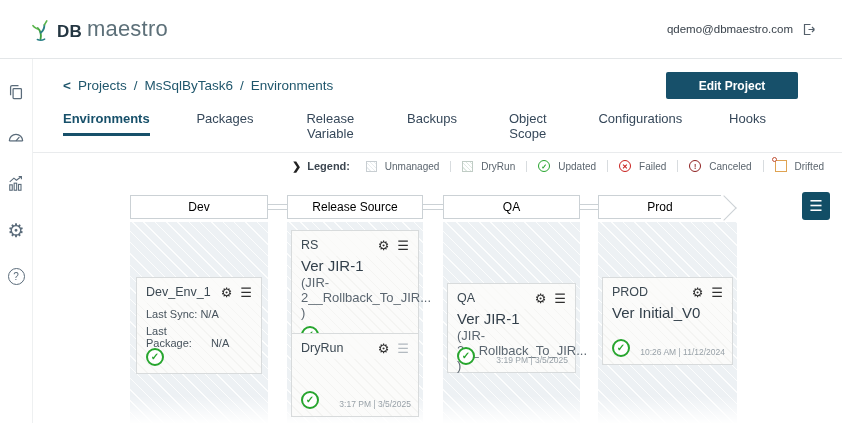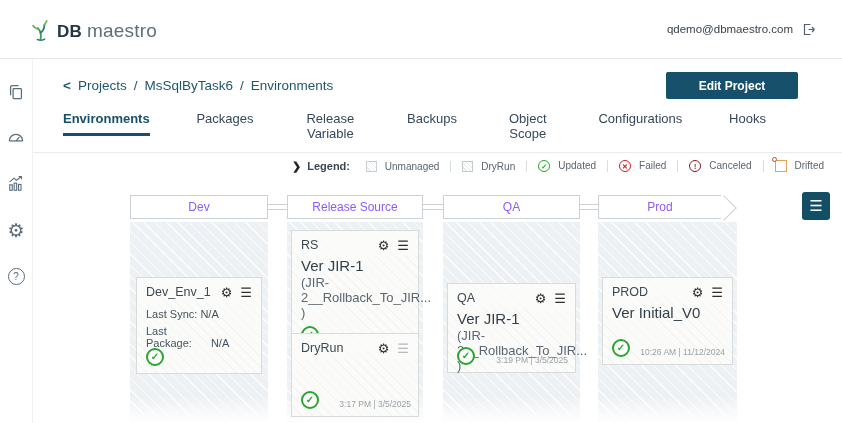--- a/index.html
+++ b/index.html
@@ -4,21 +4,21 @@
 <style>
   * { box-sizing: border-box; margin: 0; padding: 0; }
   html,body { width:842px; height:423px; overflow:hidden; background:#fff;
     font-family:"Liberation Sans", sans-serif; color:#3c4650; }
 
   
   .topbar { height:59px; display:flex; align-items:center; justify-content:space-between;
     padding:0 26px 0 30px; border-bottom:1px solid #e3e6e8; background:#fff; }
   .brand { display:flex; align-items:flex-end; gap:5px; cursor:pointer; }
   .brand-db { font-size:17px; font-weight:bold; color:#243642; letter-spacing:.2px; }
-  .brand-maestro { font-size:19px; font-weight:300; color:#5d7079; letter-spacing:.2px; }
+  .brand-maestro { font-size:22px; font-weight:300; color:#5d7079; letter-spacing:.2px; }
   .user { display:flex; align-items:center; gap:8px; }
   .user-email { font-size:11.5px; color:#39424b;margin-left:8px; }
 
   
   .shell { display:flex; height:378px; }
   .sidebar { width:33px; border-right:1px solid #eef0f1; display:flex; flex-direction:column;
     align-items:center; padding-top:22px; gap:24px; background:#fff; }
   .side-btn { width:22px; height:22px; display:flex; align-items:center; justify-content:center;
     cursor:pointer; color:#5a6b7a; }
   .gear-glyph { font-size:19px; line-height:1; color:#5a6b7a; }
@@ -48,40 +48,40 @@
   .tab.narrow-48 { max-width:48px; }
   .tab.active { color:#17506a; font-weight:bold; }
   .tab.active .tab-label { border-bottom:3px solid #17506a; }
 
   
   .legend-row { position:absolute; top:93px; left:0; right:0; height:27px;
     border-top:1px solid #e9ebed; display:flex; align-items:center; padding-left:259px; }
   .legend-toggle { font-size:11px; font-weight:bold; color:#222; cursor:pointer; margin-right:6px; }
   .legend-label { font-size:11px; font-weight:bold; color:#3c4650; }
   .legend-items { margin-left:auto; margin-right:7px; display:flex; align-items:center; }
-  .legend-item { display:flex; gap:8px; padding:0 11px;
+  .legend-item { display:flex; align-items:center; gap:8px; padding:0 11px;
     font-size:10px; color:#5b656e; }
   .legend-item.sep { border-right:1px solid #d8dcdf; }
   .sq { width:11px; height:11px; border:1px solid #c8ced2;
     background:repeating-linear-gradient(45deg,#fff 0 2px,#e9edef 2px 3px); }
   .sq-dryrun { border-color:#c0ccc5;
     background:repeating-linear-gradient(45deg,#fff 0 2px,#dfe9e2 2px 3px); }
   .ci { width:12px; height:12px; border-radius:50%; display:inline-flex; align-items:center;
     justify-content:center; font-size:7px; font-weight:bold; line-height:1; }
   .ci-updated { border:1.5px solid #27a52e; color:#27a52e; }
   .ci-failed  { border:1.5px solid #c9201d; color:#c9201d; }
   .ci-canceled{ border:1.5px solid #8e1f1f; color:#8e1f1f; }
   .sq-drifted { position:relative; width:12px; height:12px; border:1px solid #dfa352; background:#fff; }
   .sq-drifted .badge { position:absolute; top:-4px; left:-4px; width:5px; height:5px;
     border-radius:50%; border:1.2px solid #c04f33; background:#fff; }
 
   
   .pipeline { position:absolute; top:120px; left:0; right:0; height:258px; }
   .stage { position:absolute; top:16px; height:24px; background:#fff; border:1px solid #cbd1d5;
-    display:flex; align-items:center; justify-content:center; font-size:12px; color:#8b5cf6; }
+    display:flex; align-items:center; justify-content:center; font-size:12px; color:#000000; }
   .stage-dev  { left:97px;  width:138px; }
   .stage-rs   { left:254px; width:136px; }
   .stage-qa   { left:410px; width:137px; }
   .stage-prod { left:565px; width:123px; border-right:none; }
   .stage-prod::after { content:""; position:absolute; right:-12px; top:3px; width:17px; height:17px;
     border-top:1px solid #cbd1d5; border-right:1px solid #cbd1d5; transform:rotate(45deg);
     background:#fff; }
   .connector { position:absolute; top:25px; height:6px; border-top:1px solid #cbd1d5;
     border-bottom:1px solid #cbd1d5; }
   .conn-1 { left:235px; width:19px; }

